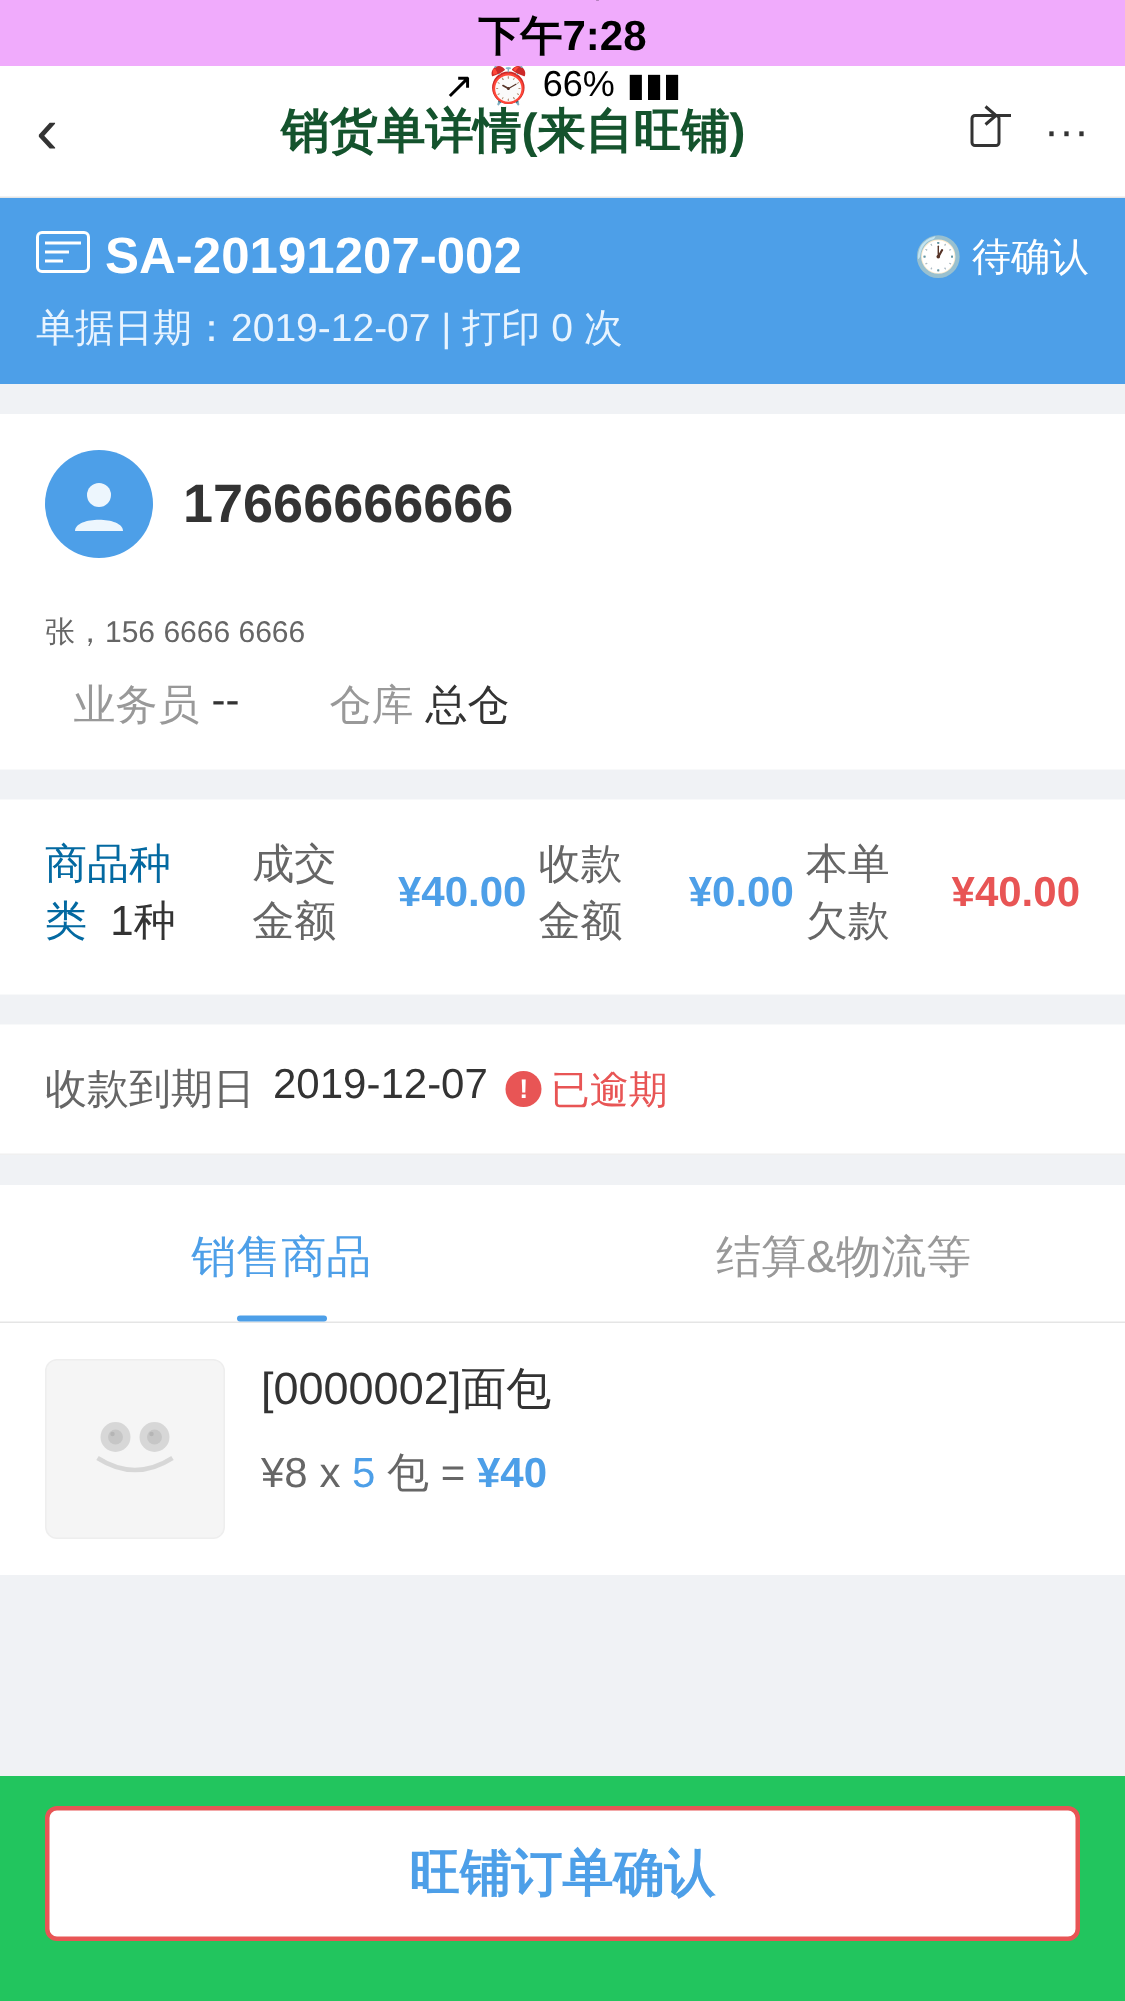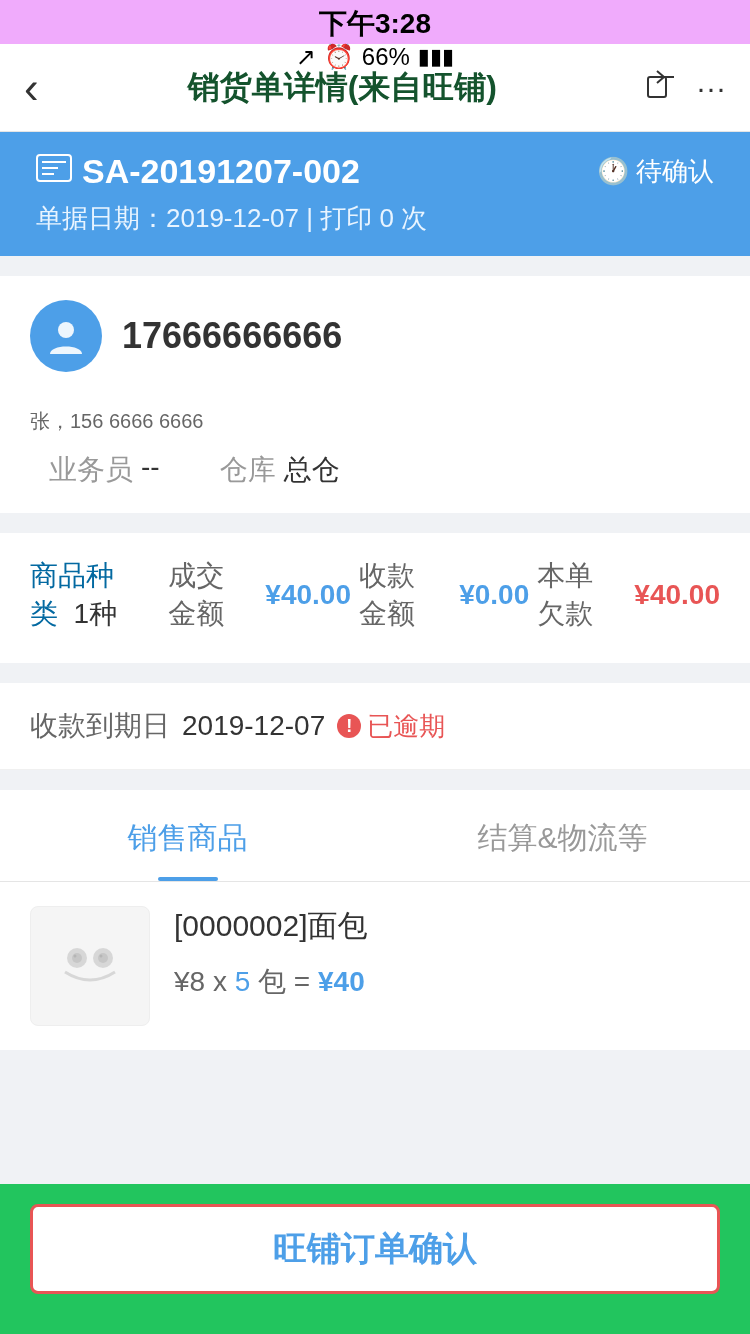--- a/index.html
+++ b/index.html
@@ -57,21 +57,21 @@
       gap: 20px;
     }
     .nav-icon {
       font-size: 30px;
       color: #333;
     }
 
     
     .order-header {
       background: #4d9fe8;
-      padding: 20px 36px;
+      padding: 20px 24px;
     }
     .order-header-top {
       display: flex;
       justify-content: space-between;
       align-items: center;
       margin-bottom: 10px;
     }
     .order-id {
       font-size: 34px;
       font-weight: 700;
@@ -165,21 +165,20 @@
     .amount-row-label { color: #666; }
     .amount-blue { color: #4d9fe8; font-weight: 600; }
     .amount-red { color: #e85555; font-weight: 600; }
 
     
     .due-section {
       background: #fff;
       padding: 24px 30px;
       margin-top: 20px;
       display: flex;
-      align-items: center;
       gap: 12px;
       font-size: 28px;
       color: #666;
       border-bottom: 1px solid #f0f0f0;
     }
     .due-label { color: #666; }
     .due-date { color: #333; }
     .overdue-badge {
       display: flex;
       align-items: center;
@@ -294,21 +293,21 @@
       justify-content: center;
     }
   </style>
 </head>
 <body>
 
 <div class="status-bar">
   <div class="status-left">
     <span>无 SIM 卡 ☁</span>
   </div>
-  <div class="status-center">下午3:28</div>
+  <div class="status-center">下午7:28</div>
   <div class="status-right">
     <span>↗</span>
     <span>⏰</span>
     <span>66%</span>
     <span style="font-size:22px;">▮▮▮</span>
   </div>
 </div>
 
 <div class="nav-bar">
   <span class="nav-back" style="font-size:44px; font-weight:300;">‹</span>

